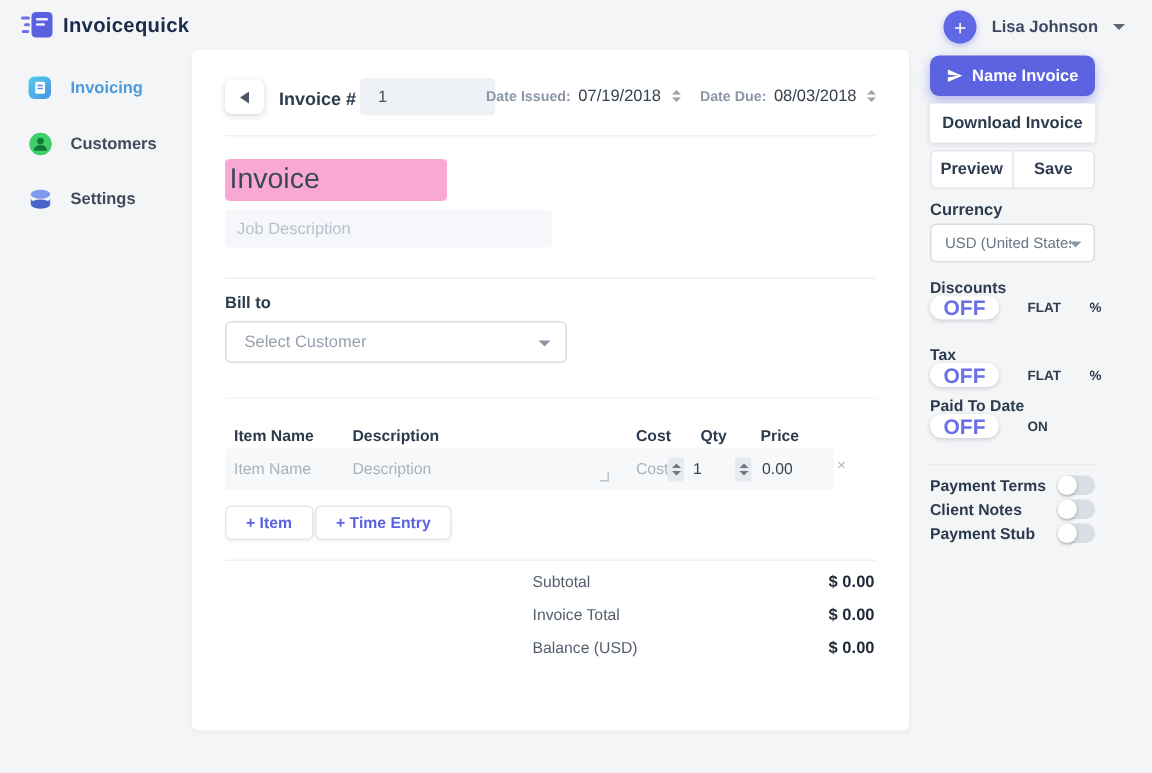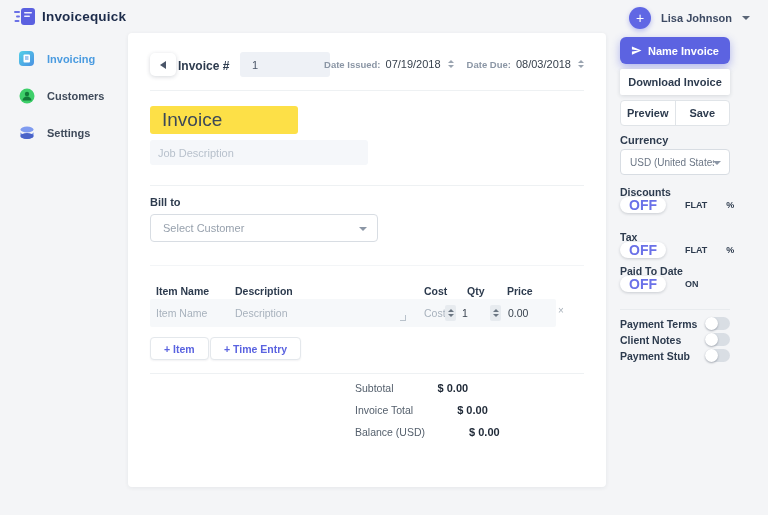--- a/index.html
+++ b/index.html
@@ -38,36 +38,36 @@
   }
   .divider { position:absolute; left:22px; right:22px; height:1px; background:#eef1f3; }
 
   .back-btn {
     position:absolute; left:22px; top:20px; width:26px; height:23px;
     background:#fff; border:none; border-radius:5px;
     box-shadow:0 1px 4px rgba(30,40,60,.18); cursor:pointer;
     display:flex; align-items:center; justify-content:center;
   }
   .back-tri { width:0; height:0; border-top:4px solid transparent; border-bottom:4px solid transparent; border-right:6px solid #4a5568; }
-  .inv-num-label { position:absolute; left:50px; top:26px; font-size:12px; font-weight:bold; color:#2d3b4e; }
+  .inv-num-label { position:absolute; left:58px; top:26px; font-size:12px; font-weight:bold; color:#2d3b4e; }
   .inv-num-input {
     position:absolute; left:112px; top:19px; width:90px; height:25px;
     background:#eef1f6; border:none; border-radius:3px; padding-left:12px;
     font-size:11px; color:#4a5568; font-family:inherit;
   }
   .dates { position:absolute; right:20px; top:25px; display:flex; align-items:center; gap:5px;justify-content:center; }
   .date-label { font-size:9.5px; color:#8b96a5; font-weight:bold; }
   .date-value { font-size:11px; color:#38424e; }
   .mini-spin { display:flex; flex-direction:column; gap:2px; align-items:center; margin:0 2px; cursor:pointer; }
   .mini-spin .up { width:0;height:0;border-left:3px solid transparent;border-right:3px solid transparent;border-bottom:3px solid #9aa4b0; }
   .mini-spin .dn { width:0;height:0;border-left:3px solid transparent;border-right:3px solid transparent;border-top:3px solid #9aa4b0; }
 
   .title-input {
     position:absolute; left:22px; top:73px; width:148px; height:28px;
-    background:#fde047; border:none; border-radius:3px; padding-left:12px;
+    background:#f9a8d4; border:none; border-radius:3px; padding-left:3px;
     font-size:19px; color:#3c4858; font-family:inherit;
   }
   .jobdesc-input {
     position:absolute; left:22px; top:107px; width:218px; height:25px;
     background:#f5f7fa; border:none; border-radius:3px; padding-left:8px;
     font-size:11px; color:#3c4858; font-family:inherit;
   }
   .jobdesc-input::placeholder, .row-in::placeholder { color:#b8c1cc; opacity:1; }
 
   .billto-label { position:absolute; left:22px; top:163px; font-size:11px; font-weight:bold; color:#2d3b4e; }
@@ -93,21 +93,21 @@
     border-right:1px solid #b9c2cb; border-bottom:1px solid #b9c2cb; }
   .row-remove { position:absolute; left:430px; top:272px; font-size:10px; color:#aab3bc; cursor:pointer; background:none; border:none; }
 
   .add-btn {
     position:absolute; top:304px; height:23px; background:#fff; border:1px solid #e4e8ec;
     border-radius:4px; box-shadow:0 1px 2px rgba(30,40,60,.06); cursor:pointer;
     font-size:10.5px; font-weight:bold; color:#5a63e0; padding:0 13px; font-family:inherit;
   }
   .add-item { left:22px; } .add-time { left:82px; }
 
-  .tot-row { position:absolute; left:227px; width:228px; display:flex; align-items:center;gap:44px; }
+  .tot-row { position:absolute; left:227px; width:228px; display:flex; justify-content:space-between; align-items:center;gap:44px; }
   .tot-label { font-size:10.5px; color:#55606d; }
   .tot-value { font-size:11px; font-weight:bold; color:#1f2937; }
 
   
   .panel { position:absolute; left:620px; top:33px; width:110px; }
   .send-btn {
     position:absolute; left:0; top:4px; width:110px; height:27px;
     background:#5c63e1; border:none; border-radius:6px; cursor:pointer;
     color:#fff; font-size:11px; font-weight:bold; font-family:inherit;
     display:flex; align-items:center; justify-content:center; gap:6px;

